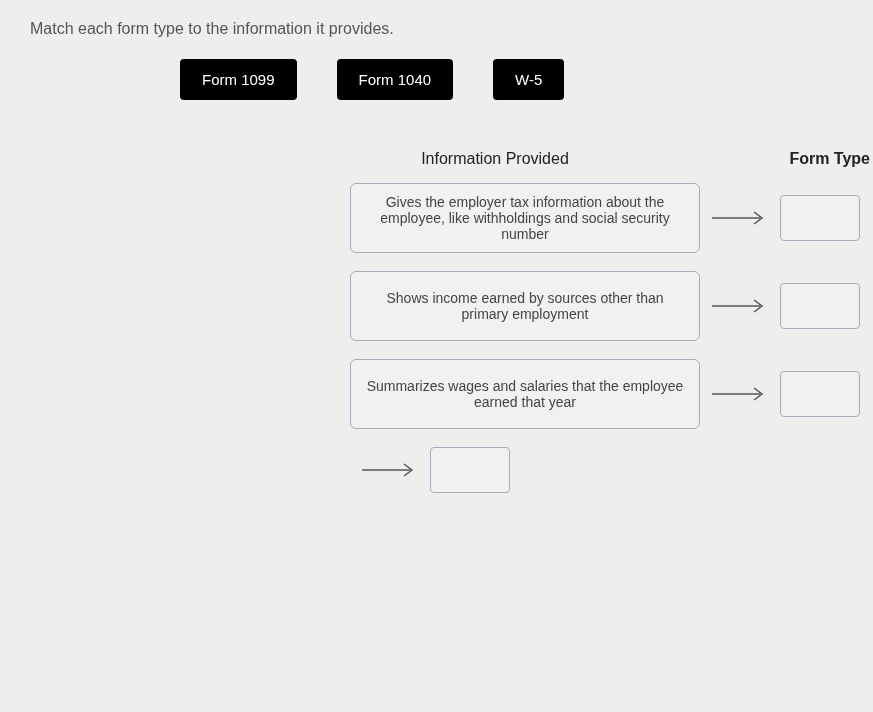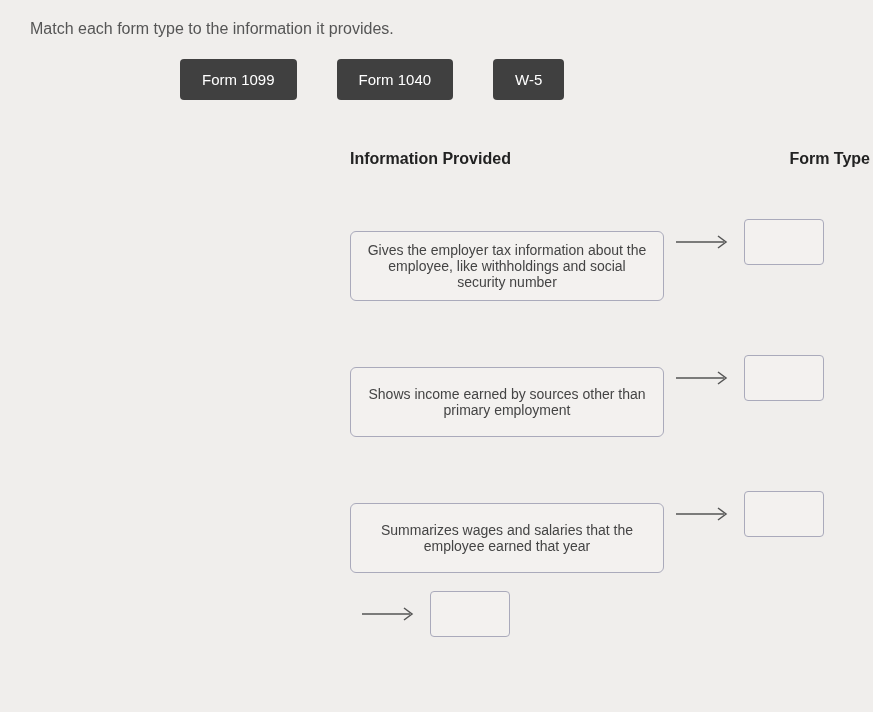--- a/index.html
+++ b/index.html
@@ -20,70 +20,69 @@
       color: #555;
       margin-bottom: 21px;
     }
     .draggables {
       display: flex;
       gap: 40px;
       margin-left: 150px;
       margin-bottom: 50px;
     }
     .drag-item {
-      background: #404040;
+      background: #000000;
       color: #fff;
       padding: 12px 22px;
       border-radius: 4px;
       font-size: 15px;
       cursor: grab;
       white-space: nowrap;
     }
     .table-area {
       margin-left: 320px;
       width: 520px;
     }
     .headers {
       display: flex;
       margin-bottom: 15px;
     }
     .header-info {
       width: 290px;
-      text-align: left;
-      font-weight: bold;
+      text-align: center;
+      font-weight: normal;
       font-size: 16px;
       color: #222;
     }
     .header-type {
       flex: 1;
       text-align: right;
       font-weight: bold;
       font-size: 16px;
       color: #222;
       margin-left: 60px;
     }
     .row {
       display: flex;
       align-items: center;
       margin-bottom: 18px;
     }
     .info-box {
-      width: 314px;
+      width: 350px;
       min-height: 70px;
       border: 1px solid #aab;
       border-radius: 6px;
       padding: 10px 14px;
       display: flex;
       align-items: center;
       justify-content: center;
       text-align: center;
       font-size: 14px;
       color: #444;
       background: rgba(255,255,255,0.2);
-      margin-top: 48px;
     }
     .arrow {
       width: 80px;
       display: flex;
       align-items: center;
       justify-content: center;
     }
     .arrow svg {
       width: 60px;
       height: 20px;

